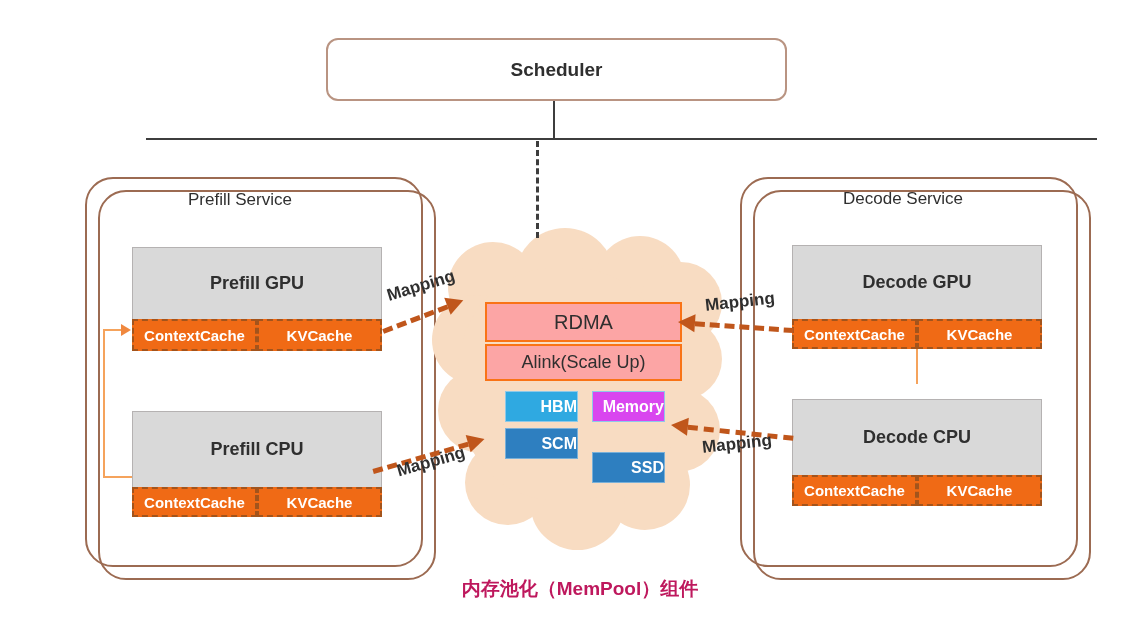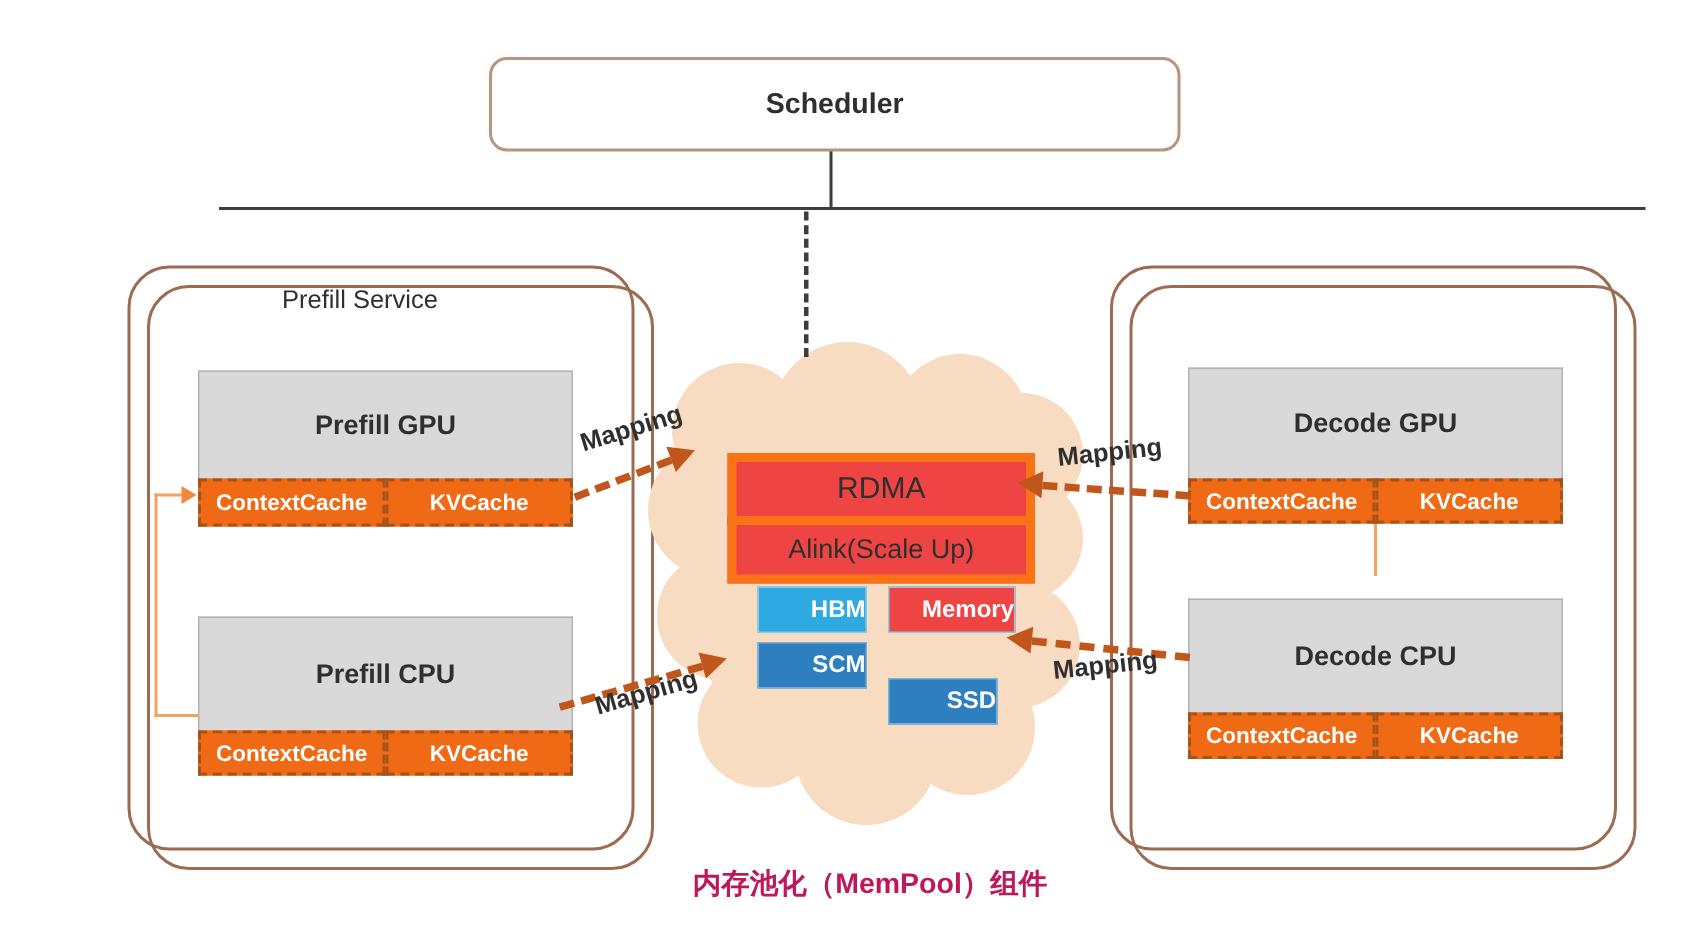--- a/index.html
+++ b/index.html
@@ -37,21 +37,21 @@
     flex:1;display:flex;align-items:center;justify-content:center;
     border:2px dashed #a3541c;color:#ffffff;font-weight:bold;font-size:15px;
     background:#f06a15;
   }
   
   .bump{position:absolute;background:#f8dcc2;border-radius:50%;}
   .cloud-core{position:absolute;background:#f8dcc2;border-radius:45%;}
   .cloud-wrap{left:0;top:0;z-index:2;}
   
   .peach-box{
-    background:#ef4444;border:6px solid #f97316;
+    background:#fca5a5;border:2px solid #f97316;
     display:flex;align-items:center;justify-content:center;color:#2f2f2f;z-index:6;
   }
   .tile{
     display:flex;align-items:center;justify-content:flex-end;color:#ffffff;
     font-weight:bold;font-size:16px;z-index:6;border:1px solid #8ec9e8;
   }
   
   .dash-arrow{display:flex;align-items:center;height:18px;z-index:7;}
   .dash-line{flex:1;height:0;border-top:5px dashed #c0561b;}
   .head-right{width:0;height:0;border-top:9px solid transparent;border-bottom:9px solid transparent;border-left:17px solid #c0561b;}
@@ -97,20 +97,21 @@
     </div>
   </div>
 
   <div class="abs oconn" style="left:103px;top:329px;width:2px;height:149px;"></div>
   <div class="abs oconn" style="left:103px;top:329px;width:20px;height:2px;"></div>
   <div class="abs oconn-head" style="left:121px;top:324px;"></div>
   <div class="abs oconn" style="left:103px;top:476px;width:29px;height:2px;"></div>
 
   <div class="abs svc svc-back-right"></div>
   <div class="abs svc svc-front-right"></div>
+  <div class="abs svc-title" style="left:778px;top:189px;width:250px;">Decode Service</div>
 
   <div class="abs node" style="left:792px;top:245px;width:250px;">
     <div class="gray" style="height:73px;">Decode GPU</div>
     <div class="strip" style="height:30px;">
       <div class="cell">ContextCache</div>
       <div class="cell">KVCache</div>
     </div>
   </div>
 
   <div class="abs node" style="left:792px;top:384px;width:250px;">
@@ -140,21 +141,21 @@
 
   <div class="abs peach-box" style="left:485px;top:302px;width:193px;height:36px;font-size:20px;">
     <span>RDMA</span>
   </div>
   <div class="abs peach-box" style="left:485px;top:344px;width:193px;height:33px;font-size:18px;">
     <span>Alink(Scale Up)</span>
   </div>
   <div class="abs tile" style="left: 505px; top: 391px; width: 71px; height: 29px; background: rgb(47, 169, 225);">
     <span>HBM</span>
   </div>
-  <div class="abs tile" style="left: 592px; top: 391px; width: 71px; height: 29px; background: #ef4444; padding-left: 12px;">
+  <div class="abs tile" style="left: 592px; top: 391px; width: 71px; height: 29px; background: #d946ef;">
     <span>Memory</span>
   </div>
   <div class="abs tile" style="left: 505px; top: 428px; width: 71px; height: 29px; border-color: rgb(121, 176, 216); background: rgb(46, 127, 192);">
     <span>SCM</span>
   </div>
   <div class="abs tile" style="left: 592px; top: 428px; width: 71px; height: 29px; border-color: rgb(121, 176, 216); background: rgb(46, 127, 192); margin-top: 24px;">
     <span>SSD</span>
   </div>
 
   <div class="abs dash-arrow" style="left:383px;top:322px;width:86px;transform:rotate(-21deg);transform-origin:left center;">

